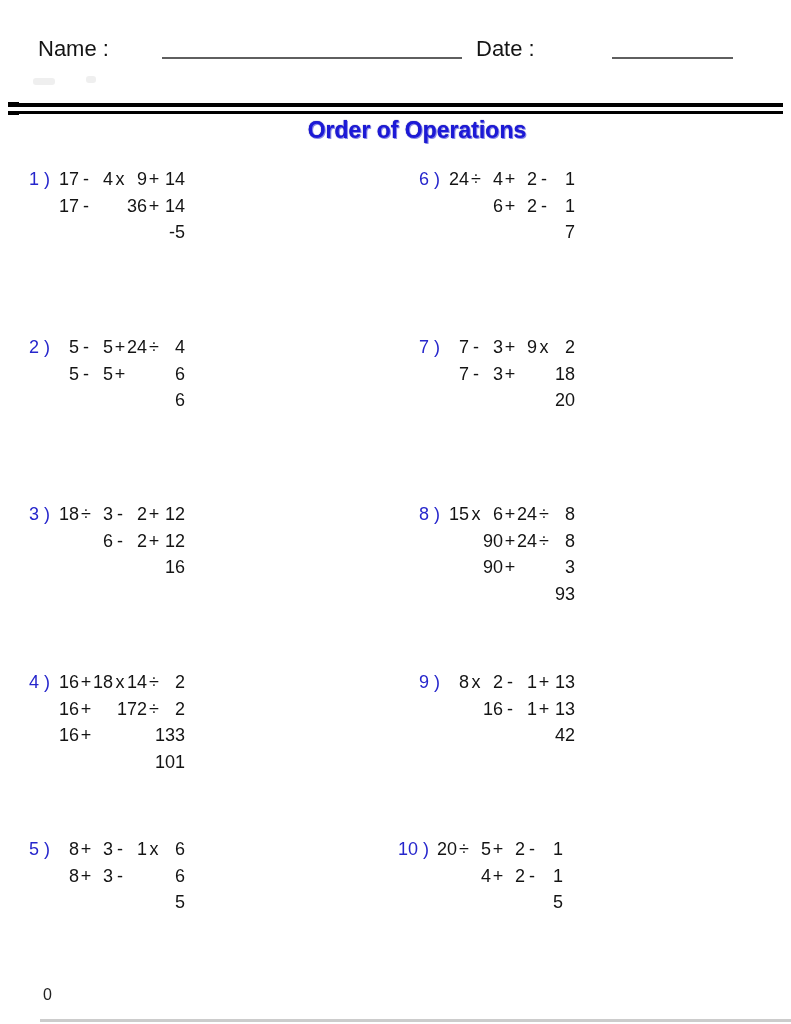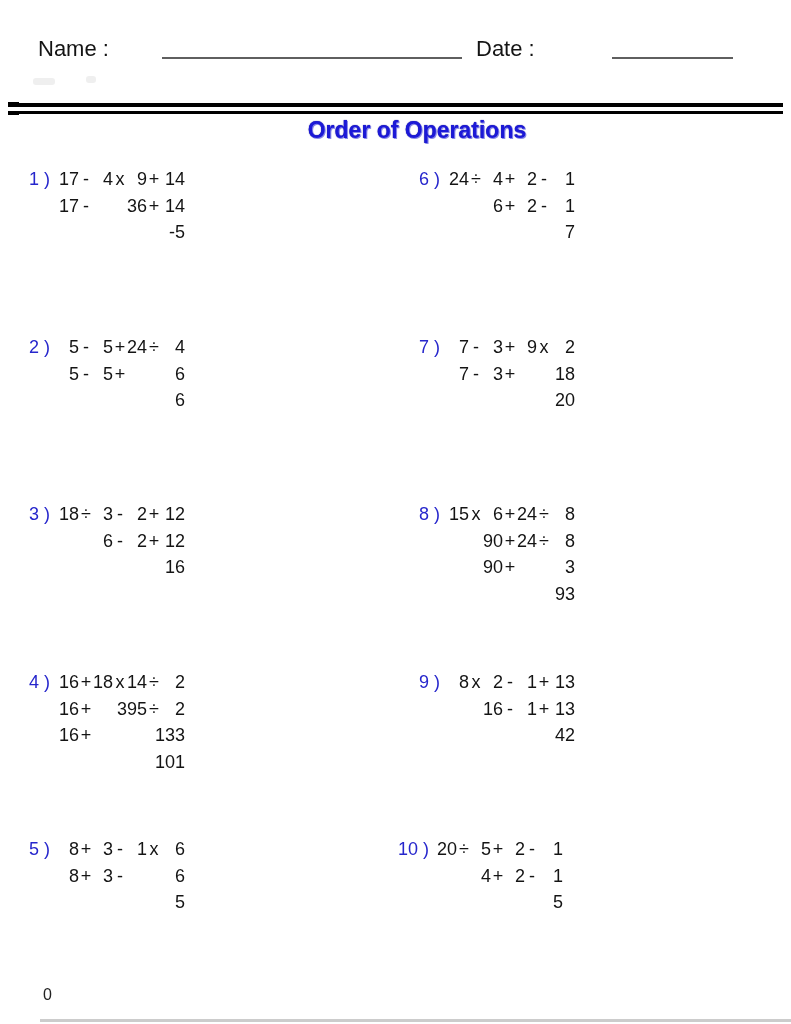--- a/index.html
+++ b/index.html
@@ -320,21 +320,21 @@
           <span class="cell op w1">
             <i>+</i>
           </span>
           <span class="cell num w2">
             <i></i>
           </span>
           <span class="cell op w3">
             <i></i>
           </span>
           <span class="cell num w4">
-            <i>395</i>
+            <i>172</i>
           </span>
           <span class="cell op w5">
             <i>÷</i>
           </span>
           <span class="cell num w6">
             <i>2</i>
           </span>
         </div>
         <div class="prow">
           <span class="plabel"></span>

